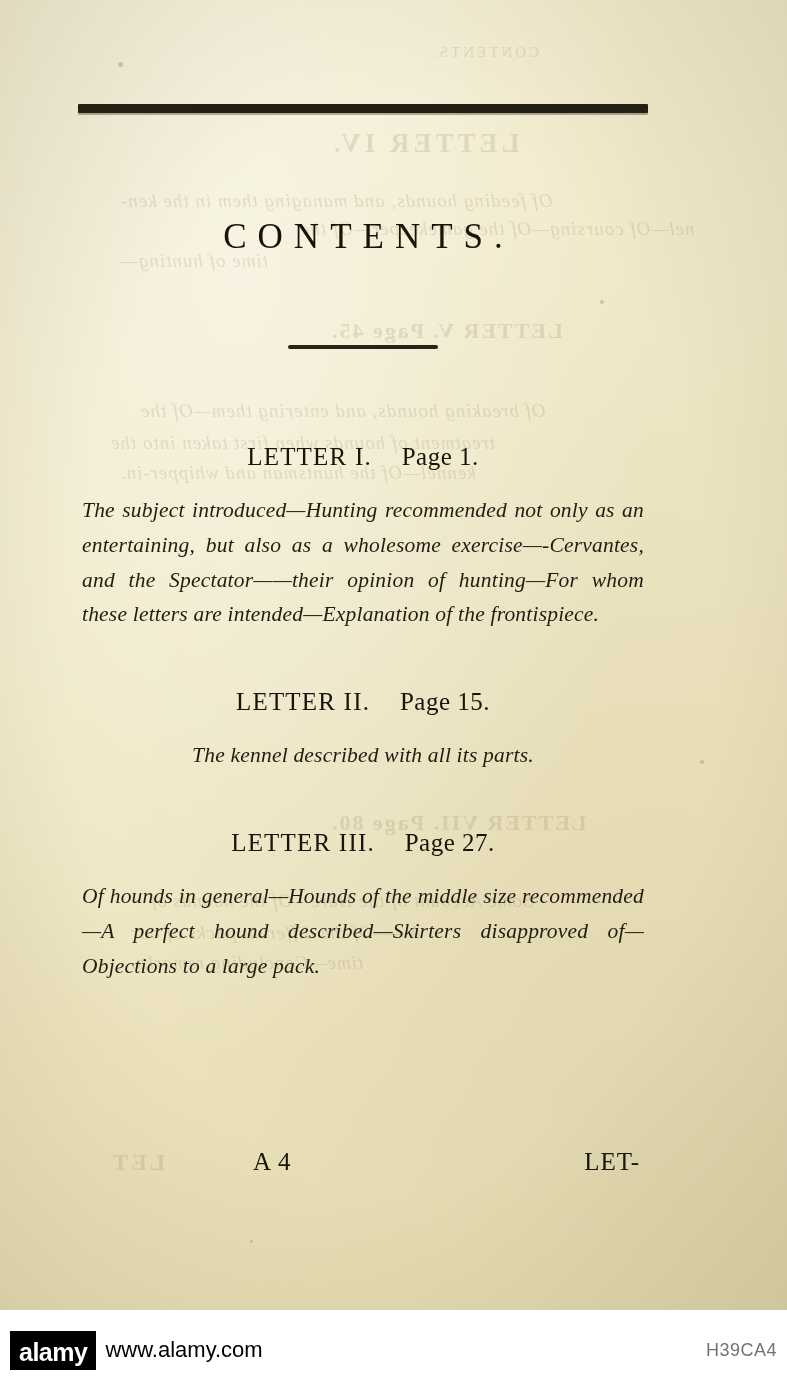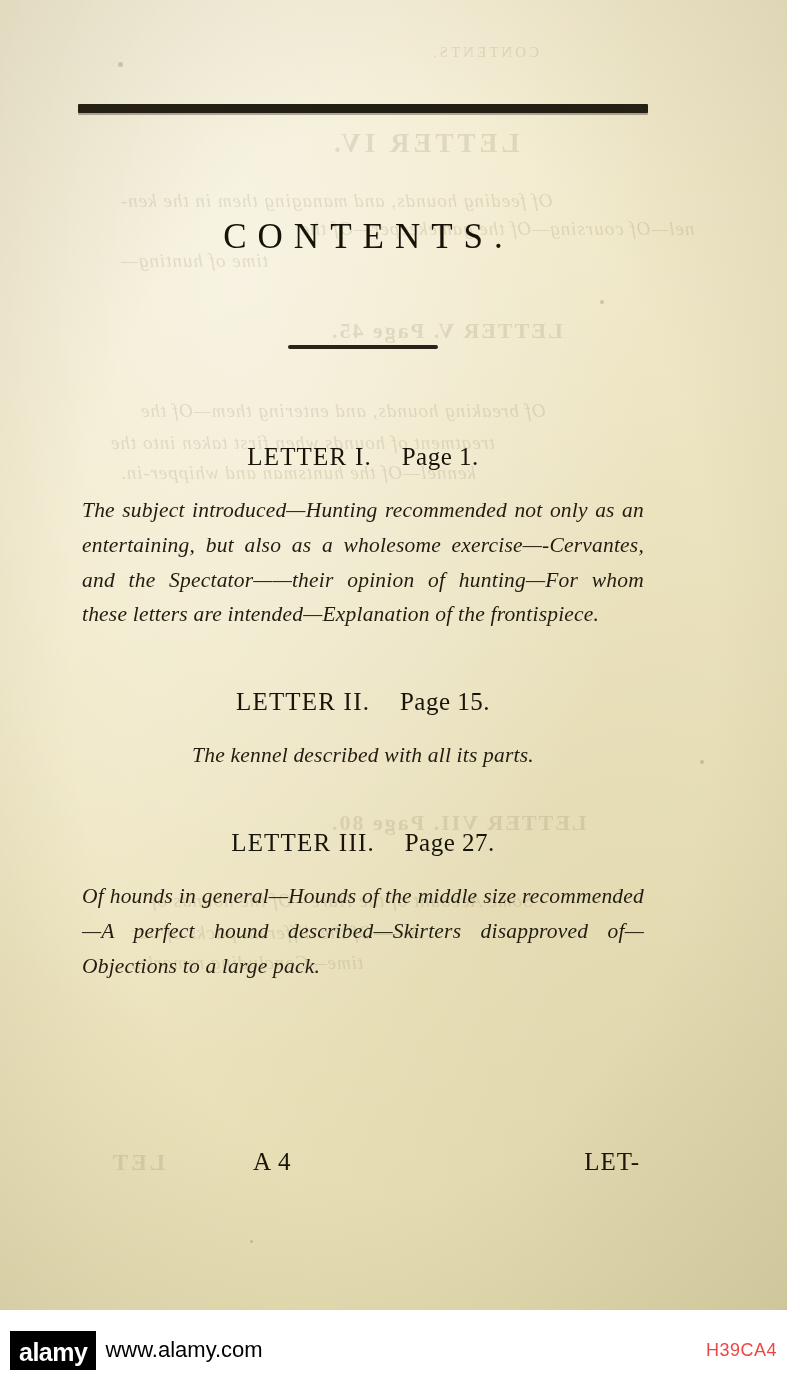--- a/index.html
+++ b/index.html
@@ -173,21 +173,21 @@
   }
   #wm-url {
     font-family: "Liberation Sans", sans-serif;
     font-size: 22px;
     color: #000000;
     letter-spacing: 0px;
   }
   #wm-id {
     font-family: "Liberation Sans", sans-serif;
     font-size: 18px;
-    color: #ef4444;
+    color: #737373;
     letter-spacing: 0.5px;
   }
 </style>
 </head>
 <body>
 
 <div id="page">
 
   <div id="scan">
 

